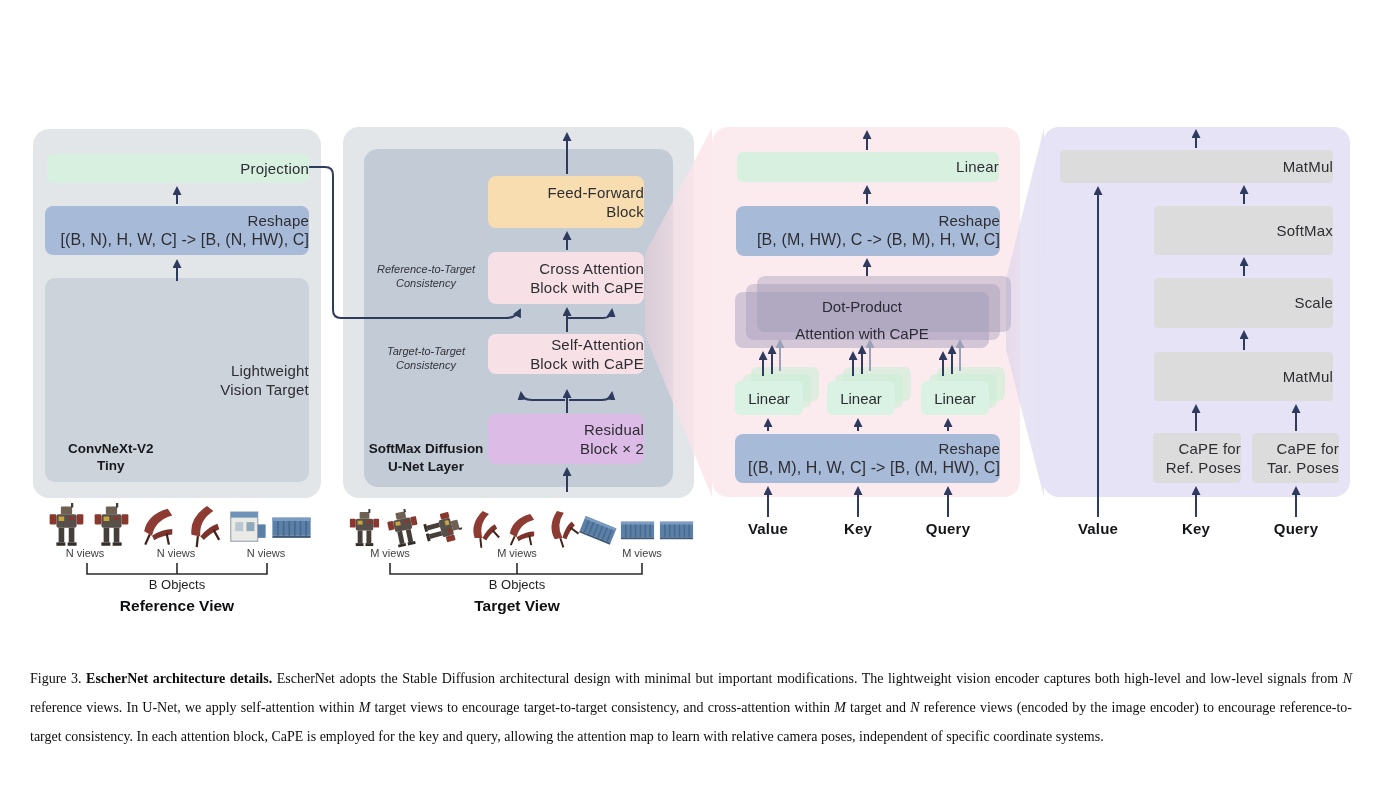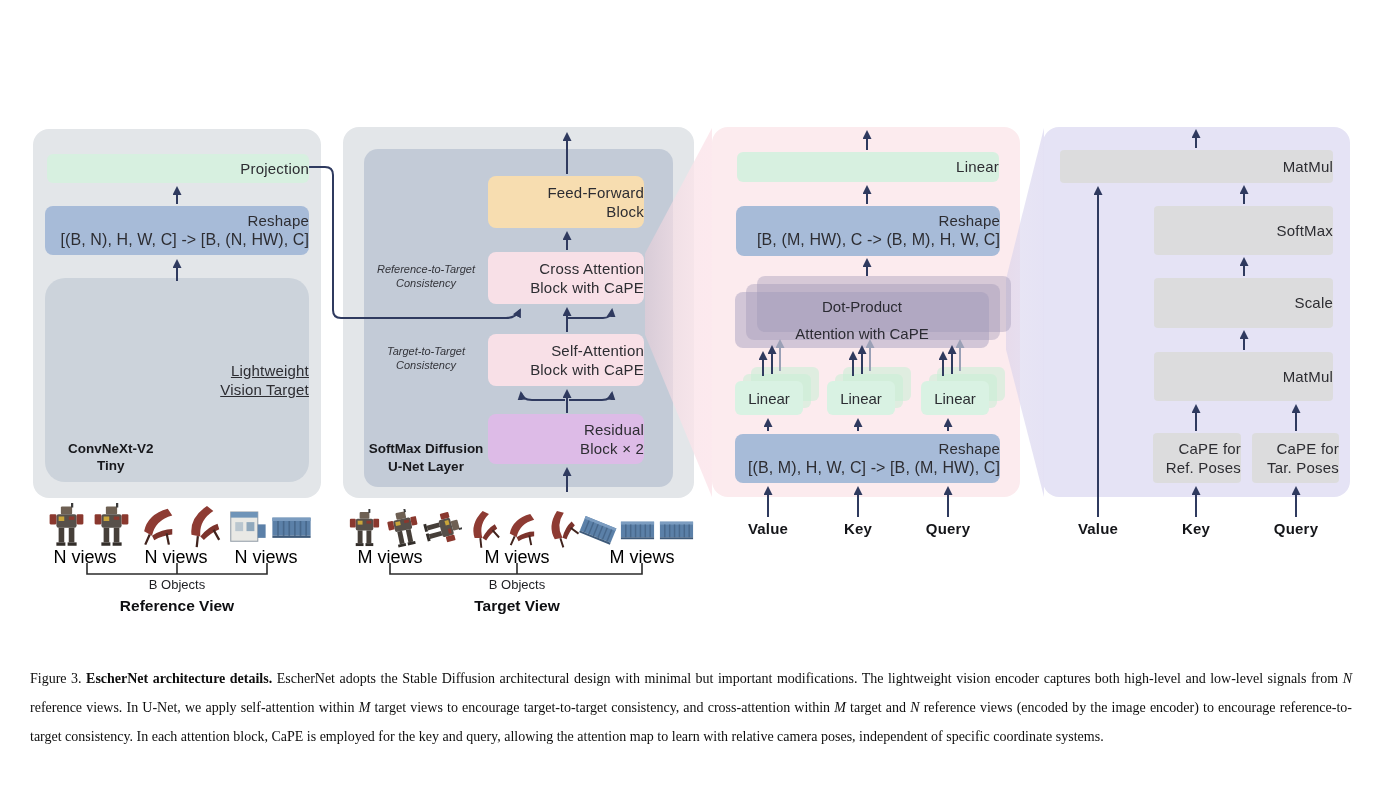--- a/index.html
+++ b/index.html
@@ -9,36 +9,36 @@
   .panel{position:absolute;border-radius:16px;z-index:1;}
   .panel-gray{background:var(--panel-gray,#e3e6e9);}
   .panel-inner{position:absolute;border-radius:14px;background:var(--panel-inner,#c3cbd7);z-index:1;}
   .panel-pink{background:var(--panel-pink,#fcebee);}
   .panel-lav{background:var(--panel-lavender,#e5e3f5);}
   .wedge{position:absolute;z-index:2;}
   
   .box{position:absolute;z-index:3;display:flex;flex-direction:column;align-items:flex-end;
        justify-content:center;text-align:center;font-size:15px;line-height:1.28;
        letter-spacing:.2px;color:#2d2d32;}
-  .r6{border-radius:6px;} .r8{border-radius:8px;} .r10{border-radius:20px;text-decoration:underline;} .r4{border-radius:4px;}
+  .r6{border-radius:6px;} .r8{border-radius:8px;} .r10{border-radius:10px;} .r4{border-radius:4px;}
   .green{background:var(--green,#d7f0e0);}
   .blue{background:var(--blue,#a7bbd8);}
   .orange{background:var(--orange,#f7ddb0);}
   .pinkbox{background:var(--pink-box,#f8e0e7);}
   .purplebox{background:var(--purple-box,#ddbbe7);}
   .graybox{background:var(--gray-box,#dcdcdd);}
   .encoderbox{background:#ccd3db;}
   .formula{font-size:16px;letter-spacing:.1px;}
   .sidelabel{position:absolute;z-index:3;width:120px;text-align:center;font-size:11px;
              line-height:1.3;color:#33343a;}
   .italic{font-style:italic;}
   .boldlabel{font-weight:bold;font-size:13.5px;color:#17181c;}
   .vkq{position:absolute;z-index:3;font-weight:bold;font-size:15px;color:#141519;
        text-align:center;transform:translateX(-50%);letter-spacing:.2px;}
-  .views-label{position:absolute;z-index:3;font-size:18px;color:#000000;
+  .views-label{position:absolute;z-index:3;font-size:11px;color:#404040;
                text-align:center;transform:translateX(-50%);}
   .group-label{position:absolute;z-index:3;font-size:13px;color:#1d1e22;
                text-align:center;transform:translateX(-50%);}
   .view-title{position:absolute;z-index:3;font-weight:bold;font-size:15.5px;color:#0e0f12;
               text-align:center;transform:translateX(-50%);}
   
   .stacklayer{position:absolute;border-radius:8px;z-index:3;gap:7px;}
   .dp-layer{background:rgba(154,146,180,0.38);}
   .dp-front{background:rgba(160,152,186,0.45);display:flex;flex-direction:column;align-items:center;
             justify-content:center;text-align:center;font-size:15px;line-height:1.3;color:#2b2b33;}
@@ -133,21 +133,21 @@
   </div>
 
   <div class="box orange r8" style="left:488px;top:176px;width:156px;height:52px;">
     <span>Feed-Forward</span>
     <span>Block</span>
   </div>
   <div class="box pinkbox r8" style="left:488px;top:252px;width:156px;height:52px;">
     <span>Cross Attention</span>
     <span>Block with CaPE</span>
   </div>
-  <div class="box pinkbox r8" style="left:488px;top:334px;width:156px;height:52px;">
+  <div class="box pinkbox r8" style="left:488px;top:334px;width:156px;height:40px;">
     <span>Self-Attention</span>
     <span>Block with CaPE</span>
   </div>
   <div class="box purplebox r8" style="left:488px;top:414px;width:156px;height:50px;">
     <span>Residual</span>
     <span>Block × 2</span>
   </div>
   <div class="sidelabel italic" style="left:366px;top:262px;">
     <div>Reference-to-Target</div>
     <div>Consistency</div>

